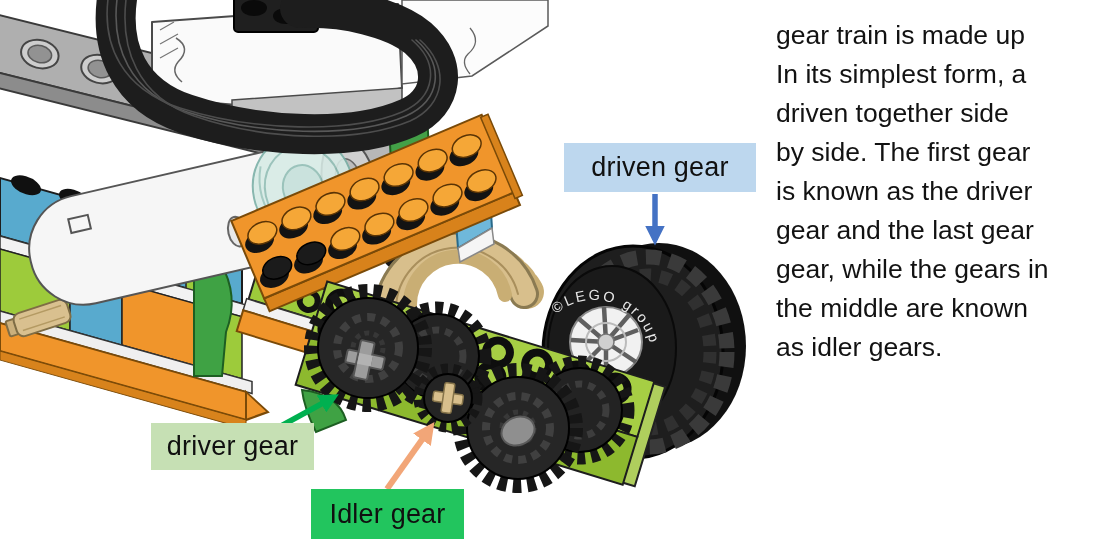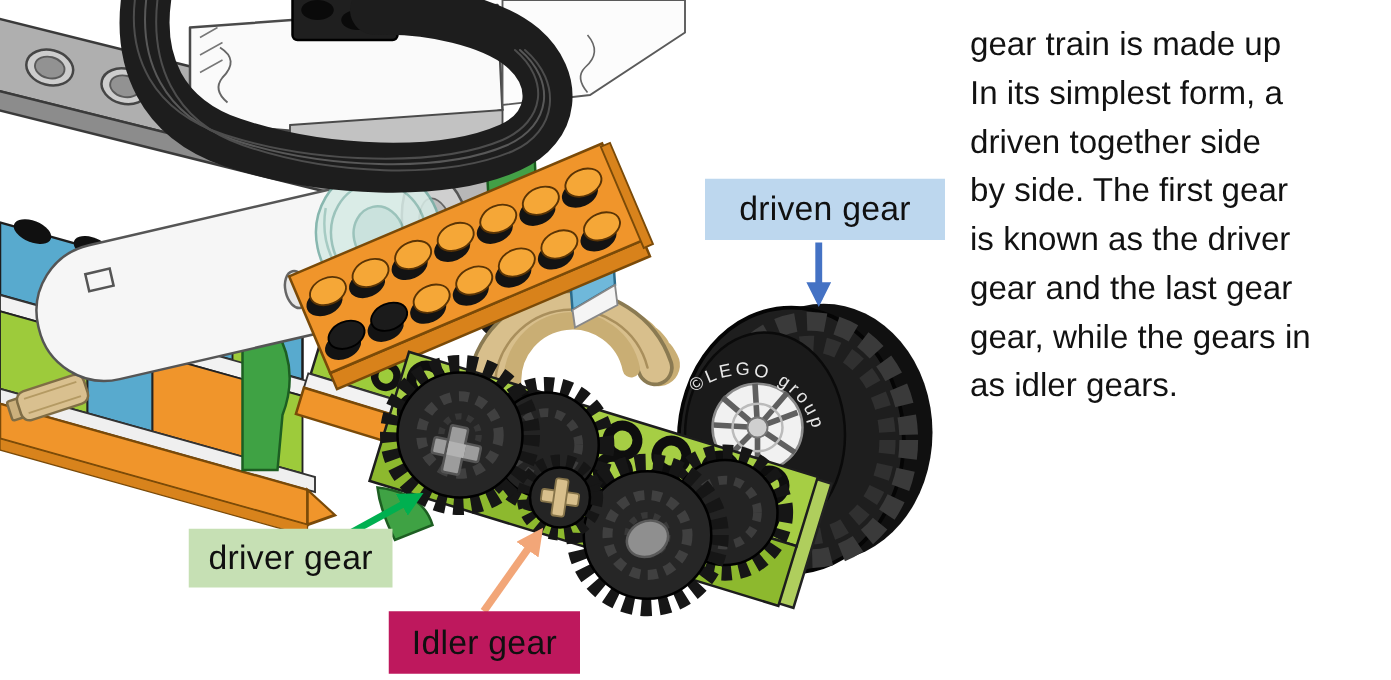--- a/index.html
+++ b/index.html
@@ -7,21 +7,21 @@
     position:relative;width:1113px;height:544px;background:#FFFFFF;
     overflow:hidden;font-family:"Liberation Sans",sans-serif;
   }
   .scene{position:absolute;left:0;top:0;}
   .label{
     position:absolute;display:flex;align-items:center;justify-content:center;
     font-size:27px;color:#101010;letter-spacing:0.2px;
   }
   .label-driven{left:540px;top:143px;width:192px;height:49px;background:#BDD7EE;margin-left:24px;}
   .label-driver{left:151px;top:423px;width:163px;height:47px;background:#C6E0B4;}
-  .label-idler {left:311px;top:489px;width:153px;height:50px;background:#be185d;}
+  .label-idler {left:311px;top:489px;width:153px;height:50px;background:#22c55e;}
   .desc{
     position:absolute;left:776px;top:16px;font-size:26.5px;line-height:39px;
     color:#121212;white-space:nowrap;
   }
 </style>
 </head>
 <body>
 
 <div class="canvas">
 
@@ -272,16 +272,17 @@
   <div class="label label-idler">Idler gear</div>
 
   <div class="desc">
     <div>gear train is made up</div>
     <div>In its simplest form, a</div>
     <div>driven together side</div>
     <div>by side. The first gear</div>
     <div>is known as the driver</div>
     <div>gear and the last gear</div>
     <div>gear, while the gears in</div>
+    <div>the middle are known</div>
     <div>as idler gears.</div>
   </div>
 
 </div>
 
 </body></html>

